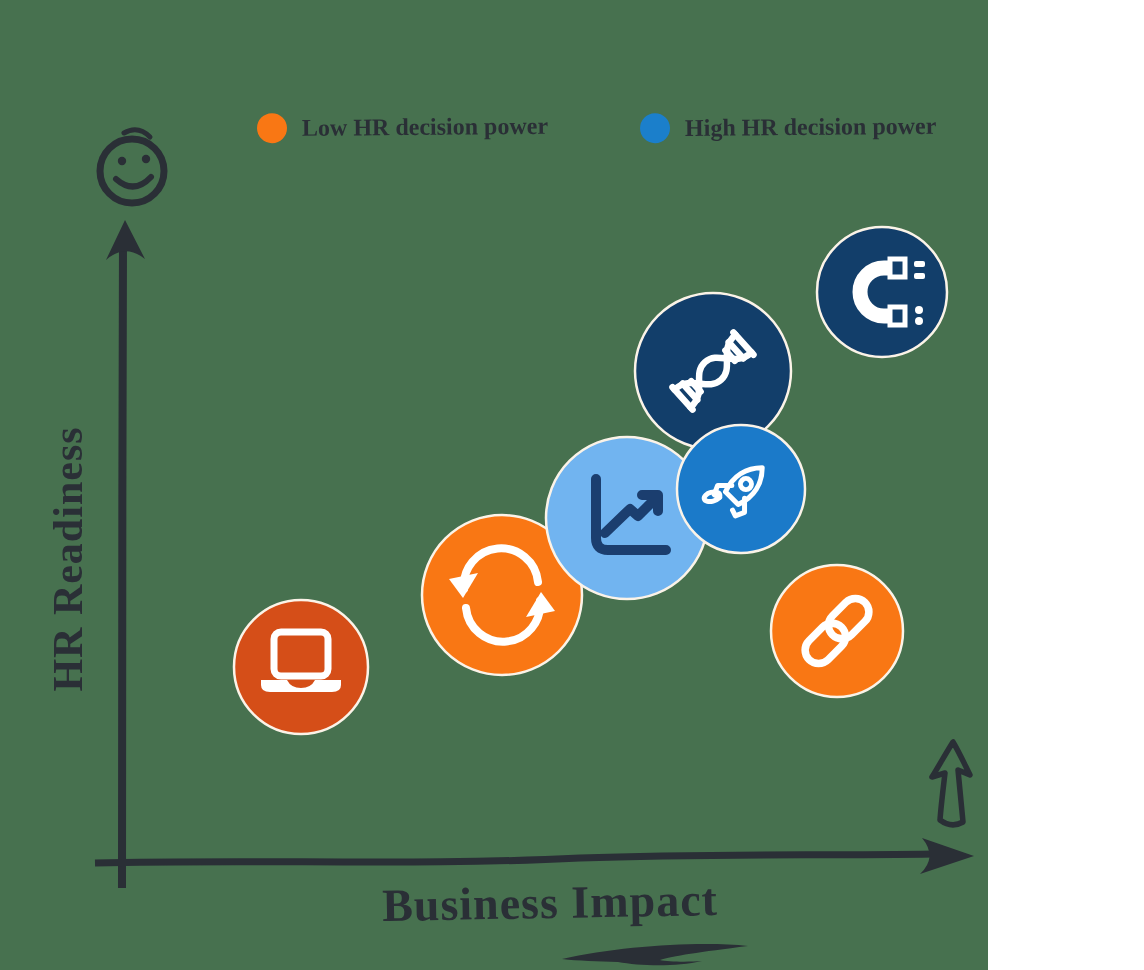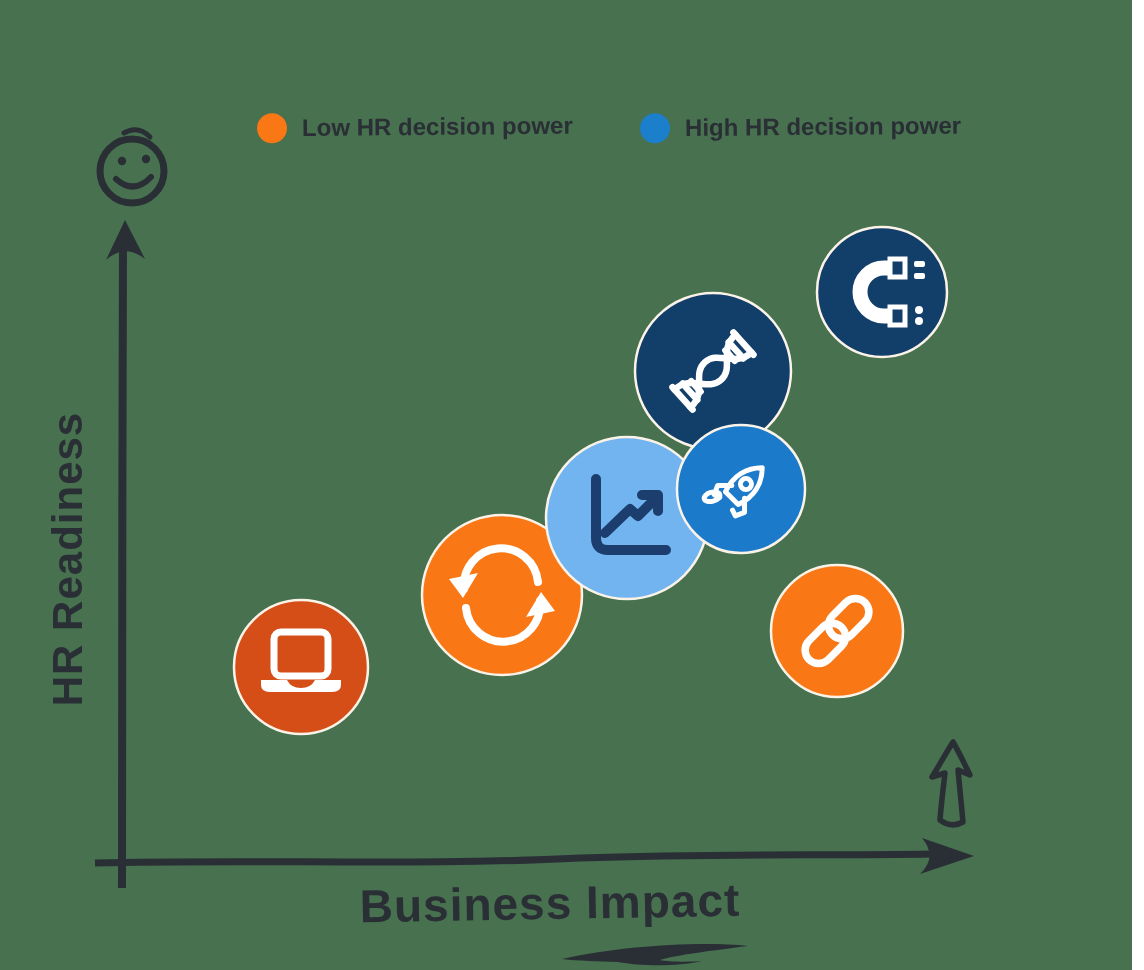--- a/index.html
+++ b/index.html
@@ -1,19 +1,19 @@
 <!DOCTYPE html>
 <html><head>
 <meta charset="utf-8">
 <style>
   html,body{margin:0;padding:0;}
   .canvas{
-    position:relative;width:1132px;height:970px;overflow:hidden;
+    position:relative;width:988px;height:970px;overflow:hidden;
     background:#47714F;
-    font-family:Liberation Sans, sans-serif;
+    font-family:Liberation Serif, serif;
     color:#2A2F36;
   }
   .scene{position:absolute;left:0;top:0;width:1144px;height:970px;}
   .legend-item{
     position:absolute;display:flex;align-items:center;gap:13px;
     font-size:24px;font-weight:bold;color:#2A2F36;transform:rotate(-0.5deg);
   }
   .legend-item svg{display:block;}
   .y-axis-label{
     position:absolute;left:-142px;top:527px;width:420px;height:64px;

